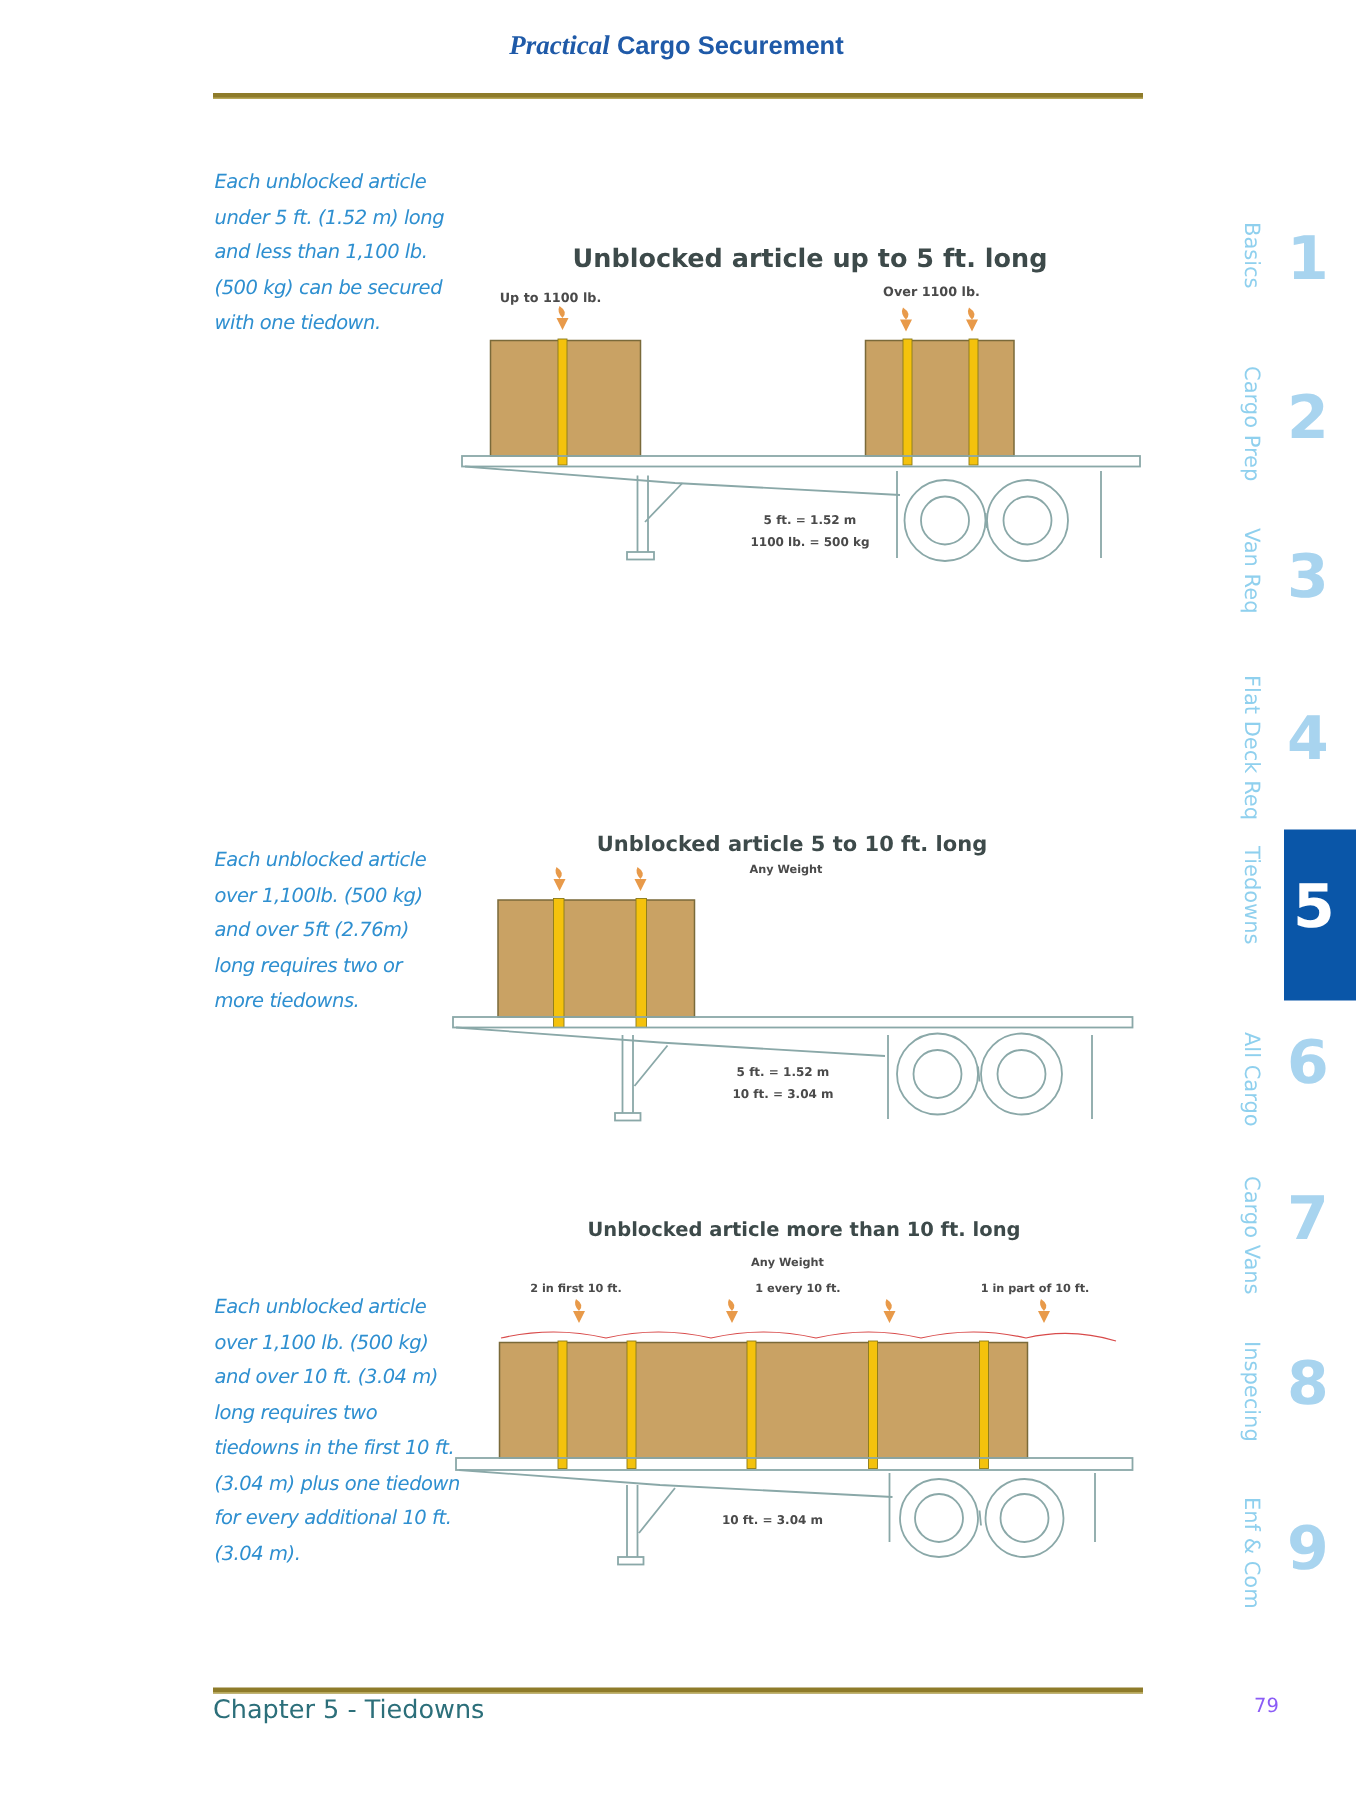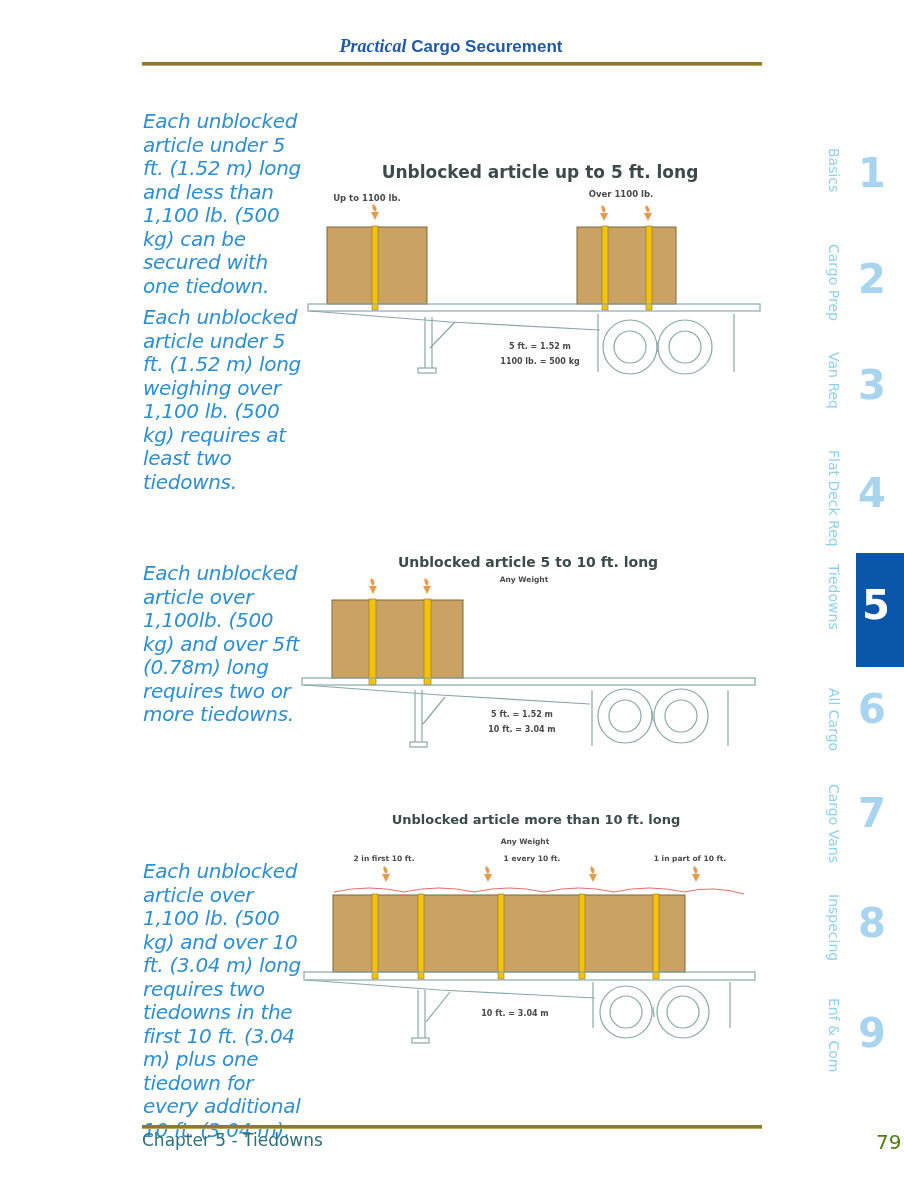--- a/index.html
+++ b/index.html
@@ -1,46 +1,45 @@
 <!DOCTYPE html>
 <html><head>
 <meta charset="utf-8">
 <style>
   html, body { margin: 0; padding: 0; background: #ffffff; }
   body { width: 904px; height: 1200px; position: relative; overflow: hidden; font-family: "DejaVu Sans", sans-serif; }
-  .header-title { position: absolute; left: 140px; top: 36px; width: 622px; text-align: center; font-size: 17px; color: #1f5aa8; }
+  .header-title { position: absolute; left: 140px; top: 20px; width: 622px; text-align: center; font-size: 17px; color: #1f5aa8; }
   .header-title .ital { font-family: "Liberation Serif", serif; font-style: italic; font-weight: bold; font-size: 18px; }
   .header-title .plain { font-family: "Liberation Sans", sans-serif; font-weight: bold; }
   .rule { position: absolute; left: 142px; width: 620px; height: 3px; background: #8e7b2a; border-bottom: 1px solid #b8a85a; }
   .rule.top { top: 62px; }
   .rule.bottom { top: 1125px; }
-  .side-text { position: absolute; left: 143px; color: #2e8fd0; font-family: "DejaVu Sans", sans-serif; font-style: italic; font-size: 20px; line-height: 23.5px; letter-spacing: -0.3px; }
+  .side-text { position: absolute; left: 143px; color: #2e8fd0; font-family: "DejaVu Sans", sans-serif; font-style: italic; font-size: 13px; line-height: 23.5px; letter-spacing: -0.3px; }
   .side-text p { margin: 0; }
   .side-text p + p { margin-top: 8px; }
   .diagram { position: absolute; }
   .footer-chapter { position: absolute; left: 142px; top: 1130px; width: 600px; text-align: left; font-family: "DejaVu Sans", sans-serif; font-size: 17px; color: #2c6f7a; }
-  .footer-page { position: absolute; left: 876px; top: 1130px; font-family: "DejaVu Sans", sans-serif; font-size: 20px; color: #4d7c0f; }
+  .footer-page { position: absolute; left: 836px; top: 1130px; font-family: "DejaVu Sans", sans-serif; font-size: 13px; color: #8b5cf6; }
   .tabs { position: absolute; left: 818px; top: 140px; width: 86px; }
   .tab { position: absolute; left: 0; width: 86px; }
   .tab-label { position: absolute; left: 8px; top: 8px; writing-mode: vertical-rl; font-family: "DejaVu Sans", sans-serif; font-size: 14px; color: #8fd0ee; white-space: nowrap; }
   .tab-num { position: absolute; left: 40px; font-family: "DejaVu Sans", sans-serif; font-weight: bold; font-size: 40px; color: #a8d4ef; }
   .tab.active .tab-bg { position: absolute; left: 38px; top: -3px; width: 48px; height: 114px; background: #0a56a8; }
   .tab.active .tab-num { color: #ffffff; }
 </style>
 </head>
 <body>
 
 <div class="header-title">
   <span class="ital">Practical</span><span class="plain"> Cargo Securement</span>
 </div>
 <div class="rule top"></div>
 
 <div class="side-text" style="top:110px; width:160px;">
   <p>Each unblocked article under 5 ft. (1.52 m) long and less than 1,100 lb. (500 kg) can be secured with one tiedown.</p>
-  <p>Each unblocked article under 5 ft. (1.52 m) long weighing over 1,100 lb. (500 kg) requires at least two tiedowns.</p>
 </div>
 
 <svg class="diagram" style="left:300px; top:150px;" width="480" height="240" viewBox="0 0 480 240">
   <text x="240" y="28" text-anchor="middle" font-family="DejaVu Sans, sans-serif" font-weight="bold" font-size="17" fill="#3d4a4a">Unblocked article up to 5 ft. long</text>
   <text x="67" y="51" text-anchor="middle" font-family="DejaVu Sans, sans-serif" font-weight="bold" font-size="8.5" fill="#4a4a4a">Up to 1100 lb.</text>
   <text x="321" y="47" text-anchor="middle" font-family="DejaVu Sans, sans-serif" font-weight="bold" font-size="8.5" fill="#4a4a4a">Over 1100 lb.</text>
 
   <g fill="#e89a4a">
     <path d="M73 54 q6 4 2 8 l4 0 l-4 8 l-4 -8 l4 0 q-4 -4 -2 -8z"></path>
     <path d="M302 55 q6 4 2 8 l4 0 l-4 8 l-4 -8 l4 0 q-4 -4 -2 -8z"></path>
@@ -64,21 +63,21 @@
       <circle cx="330" cy="197" r="16"></circle>
     <circle cx="385" cy="197" r="27"></circle>
       <circle cx="385" cy="197" r="16"></circle>
     <path d="M357 192 L358 202"></path>
   </g>
   <text x="240" y="199" text-anchor="middle" font-family="DejaVu Sans, sans-serif" font-weight="bold" font-size="8" fill="#4a4a4a">5 ft. = 1.52 m</text>
   <text x="240" y="214" text-anchor="middle" font-family="DejaVu Sans, sans-serif" font-weight="bold" font-size="8" fill="#4a4a4a">1100 lb. = 500 kg</text>
 </svg>
 
 <div class="side-text" style="top:562px; width:160px;">
-  <p>Each unblocked article over 1,100lb. (500 kg) and over 5ft (0.78m) long requires two or more tiedowns.</p>
+  <p>Each unblocked article over 1,100lb. (500 kg) and over 5ft (2.76m) long requires two or more tiedowns.</p>
 </div>
 
 <svg class="diagram" style="left:300px; top:540px;" width="470" height="220" viewBox="0 0 470 220">
   <text x="228" y="27" text-anchor="middle" font-family="DejaVu Sans, sans-serif" font-weight="bold" font-size="14" fill="#3d4a4a">Unblocked article 5 to 10 ft. long</text>
   <text x="224" y="42" text-anchor="middle" font-family="DejaVu Sans, sans-serif" font-weight="bold" font-size="7.5" fill="#4a4a4a">Any Weight</text>
   <g fill="#e89a4a">
     <path d="M71 38 q6 4 2 8 l4 0 l-4 8 l-4 -8 l4 0 q-4 -4 -2 -8z"></path>
     <path d="M125 38 q6 4 2 8 l4 0 l-4 8 l-4 -8 l4 0 q-4 -4 -2 -8z"></path>
   </g>
   <rect x="32" y="60" width="131" height="78" fill="#c9a264" stroke="#7a6a3a" stroke-width="1"></rect>

